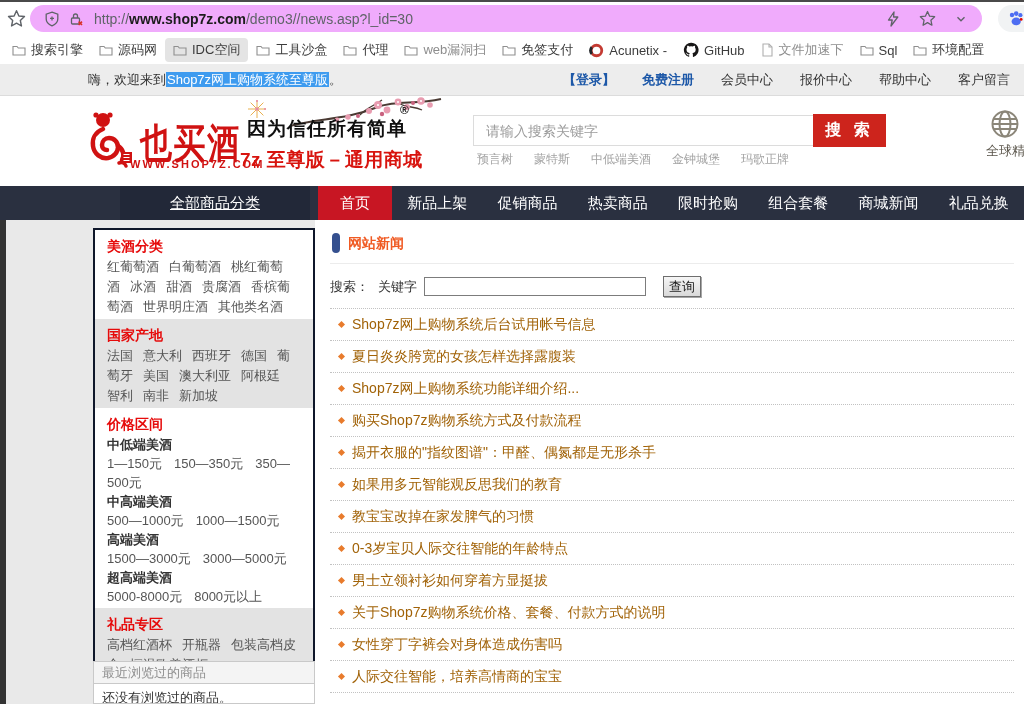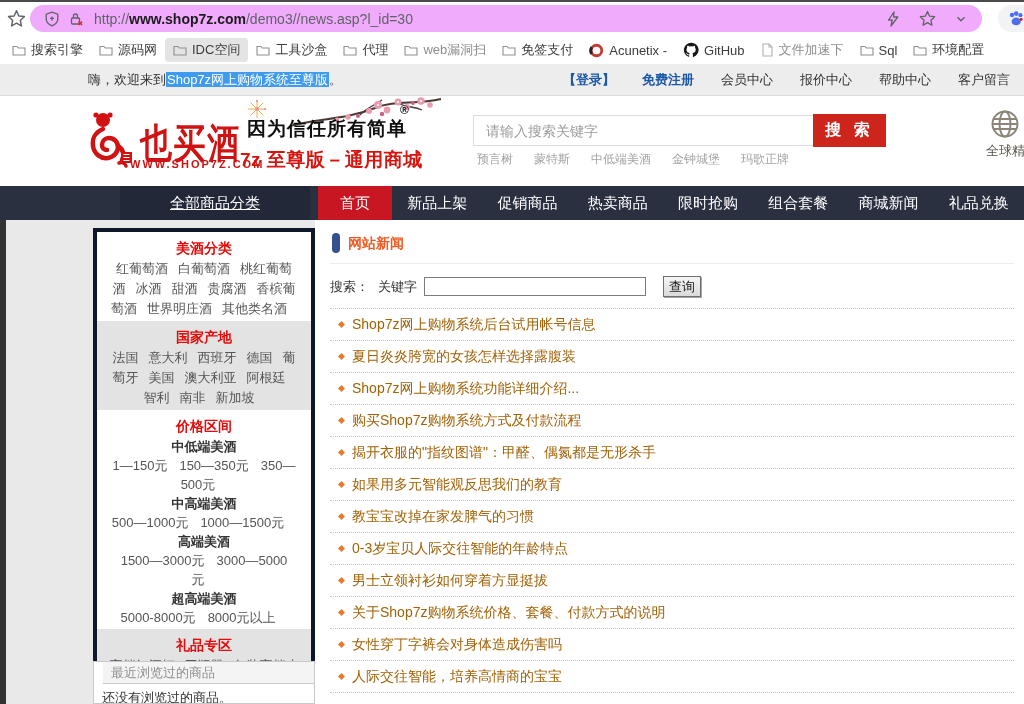--- a/index.html
+++ b/index.html
@@ -52,33 +52,33 @@
     font-size:15px;text-align:center;line-height:34px;cursor:pointer;text-decoration:underline;}
   .nav-items{position:absolute;left:318px;right:0;top:0;height:34px;display:flex;}
   .nav-item{line-height:34px;color:#fff;font-size:15px;text-align:center;cursor:pointer;}
   .nav-item.active{width:74px;background:#c81623;}
   .nav-item.rest{flex:1;}
   
   .content{left:0;top:220px;width:1024px;height:484px;background:#e9e9e9;}
   .strip{left:0;top:0;width:6px;height:484px;background:#333;}
   .main-panel{left:315px;top:0;width:709px;height:484px;background:#fff;}
   
-  .side-box{left:93px;top:8px;width:222px;background:#fff;border:4px solid #0f172a;box-sizing:border-box;text-align:center;}
+  .side-box{left:93px;top:8px;width:222px;background:#fff;border:2px solid #0f172a;box-sizing:border-box;}
   .sec{padding:4px 12px 2px;font-size:13px;color:#555;}
   .sec.gray{background:#e3e3e3;}
   .sec-h{color:#e60b0b;font-weight:bold;font-size:14px;line-height:18px;margin:3px 0 2px;}
   .s-links{line-height:20px;}
   .s-links span{margin-right:10px;cursor:pointer;}
   .p-sub{font-weight:bold;color:#333;line-height:19px;}
   .p-links{line-height:19px;}
   .p-links span{margin-right:12px;cursor:pointer;}
   .recent{left:93px;top:441px;width:222px;height:43px;background:#fff;border:1px solid #c9c9c9;
     box-sizing:border-box;overflow:hidden;}
   .recent-h{height:21px;line-height:21px;background:#f4f4f4;border-bottom:1px solid #c9c9c9;
-    color:#8f8f8f;font-size:13px;padding-left:8px;margin-left:9px;}
+    color:#8f8f8f;font-size:13px;padding-left:8px;}
   .recent-b{padding:5px 8px;font-size:13px;color:#333;}
   
   .m-title-bar{left:17px;top:13px;width:8px;height:20px;background:#35508f;border-radius:4px;}
   .m-title{left:33px;top:15px;font-size:14px;font-weight:bold;color:#f05a23;}
   .m-div{left:15px;right:10px;top:43px;border-top:1px solid #ececec;height:0;}
   .m-search{left:15px;top:56px;display:flex;align-items:center;font-size:13px;color:#333;}
   .kw-label{margin-left:9px;}
   .kw-input{margin-left:7px;width:222px;height:19px;border:1px solid #7c7c7c;box-sizing:border-box;outline:none;
     font-size:12px;padding:0 4px;}
   .q-btn{margin-left:17px;width:38px;height:21px;background:linear-gradient(#f6f6f6,#d9d9d9);

